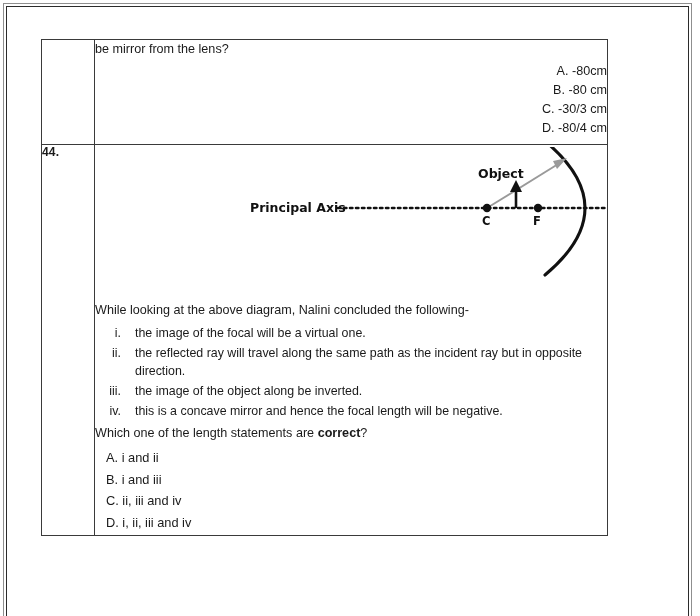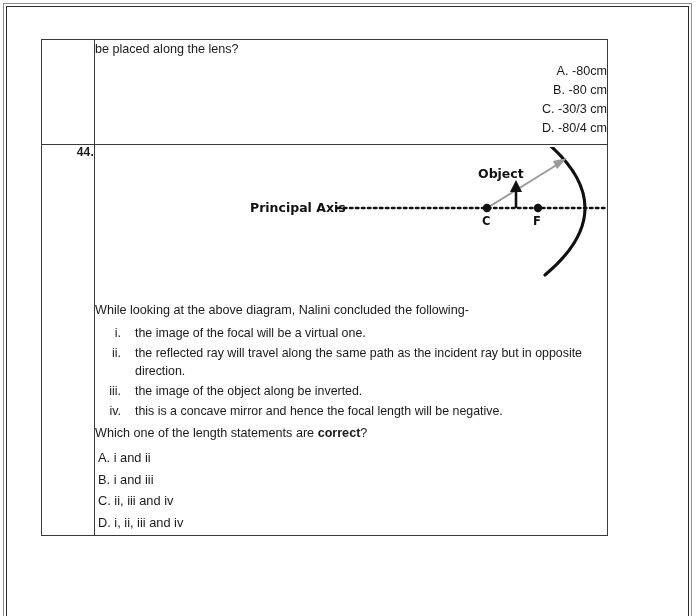--- a/index.html
+++ b/index.html
@@ -48,21 +48,21 @@
     table-layout: fixed;
   }
   #question-table td {
     border: 1.5px solid #3a3a3a;
     vertical-align: top;
     padding: 0;
     background: #fff;
   }
   td.num-cell {
     width: 52px;
-    text-align: right;
+    text-align: left;
     font-size: 12px;
     font-weight: bold;
     padding-top: 9px;
     letter-spacing: .2px;
   }
   td.body-cell {
     padding: 8px 10px 10px 10px;
   }
 
   
@@ -104,21 +104,21 @@
     font-size: 12.4px;
   }
   .q-prompt {
     font-size: 12.6px;
     line-height: 19px;
     margin: 4px 0 4px 0;
   }
   .q-prompt b { font-weight: bold; text-align: right; }
 
   .ans-list {
-    margin: 2px 0 2px 0;
+    margin: 2px 0 2px 8px;
     padding: 0;
     list-style: none;
   }
   .ans-list li {
     font-size: 12.8px;
     line-height: 21.5px;
     padding-left: 3px;
   }
 
   
@@ -140,21 +140,21 @@
 <div id="page-frame">
   <div id="page-frame-inner"></div>
 </div>
 
 <table id="question-table">
   <tbody>
 
     <tr>
       <td class="num-cell"></td>
       <td class="body-cell">
-        <p class="qline">be placed along the lens?</p>
+        <p class="qline">be mirror from the lens?</p>
         <ul class="opt-list">
           <li>A. -80cm</li>
           <li>B. -80 cm</li>
           <li>C. -30/3 cm</li>
           <li>D. -80/4 cm</li>
         </ul>
       </td>
     </tr>
 
     <tr>

